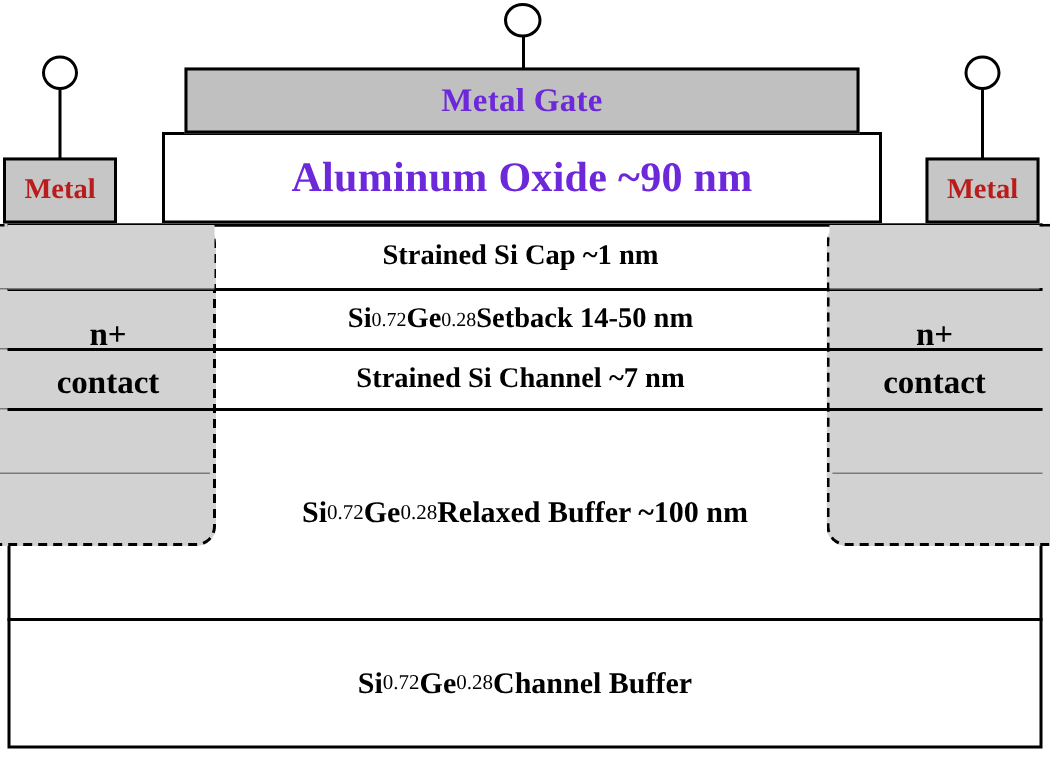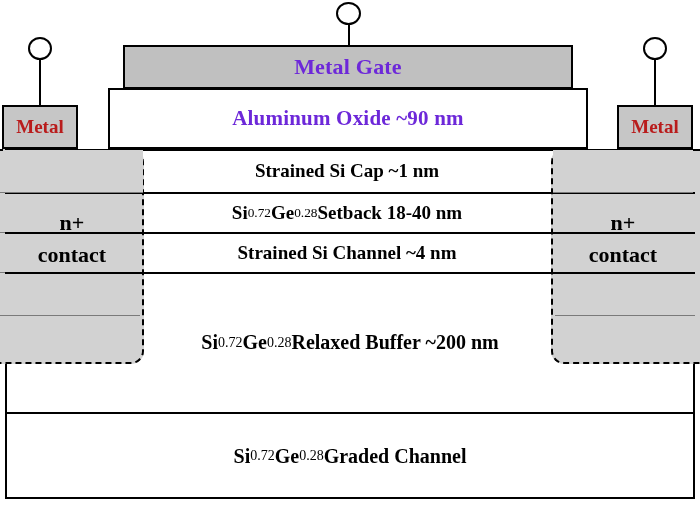--- a/index.html
+++ b/index.html
@@ -132,21 +132,21 @@
     width: 480px;
     height: 61px;
     border: 2.5px solid #000000;
     background: #ffffff;
   }
   #aluminum-oxide-label {
     left: 108px;
     top: 88px;
     width: 480px;
     height: 61px;
-    font-size: 21px;
+    font-size: 28px;
   }
 
   
   #metal-gate {
     left: 123px;
     top: 45px;
     width: 450px;
     height: 44px;
     border: 2.5px solid #000000;
     background: #c0c0c0;
@@ -247,41 +247,41 @@
 
   <div class="epi-band" id="band-si-cap">
     <span>Strained Si Cap  ~1 nm</span>
   </div>
 
   <div class="epi-band" id="band-sige-setback">
     <span>Si</span>
       <span class="sub">0.72</span>
       <span>Ge</span>
       <span class="sub">0.28</span>
-      <span> Setback  18-40 nm</span>
+      <span> Setback  14-50 nm</span>
   </div>
 
   <div class="epi-band" id="band-si-channel">
-    <span>Strained Si Channel ~4 nm</span>
+    <span>Strained Si Channel ~7 nm</span>
   </div>
 
   <div class="epi-band" id="band-relaxed">
     <span>Si</span>
       <span class="sub">0.72</span>
       <span>Ge</span>
       <span class="sub">0.28</span>
-      <span> Relaxed Buffer ~200 nm</span>
+      <span> Relaxed Buffer ~100 nm</span>
   </div>
 
   <div class="epi-band" id="band-graded">
     <span>Si</span>
       <span class="sub">0.72</span>
       <span>Ge</span>
       <span class="sub">0.28</span>
-      <span> Graded Channel</span>
+      <span> Channel Buffer</span>
   </div>
 
   <div class="box" id="aluminum-oxide"></div>
   <div class="label" id="aluminum-oxide-label">Aluminum Oxide  ~90 nm</div>
 
   <div class="box" id="metal-gate"></div>
   <div class="label" id="metal-gate-label">Metal Gate</div>
 
   <div class="metal-pad" id="metal-pad-left"></div>
   <div class="metal-pad-label" id="metal-pad-left-label">Metal</div>

